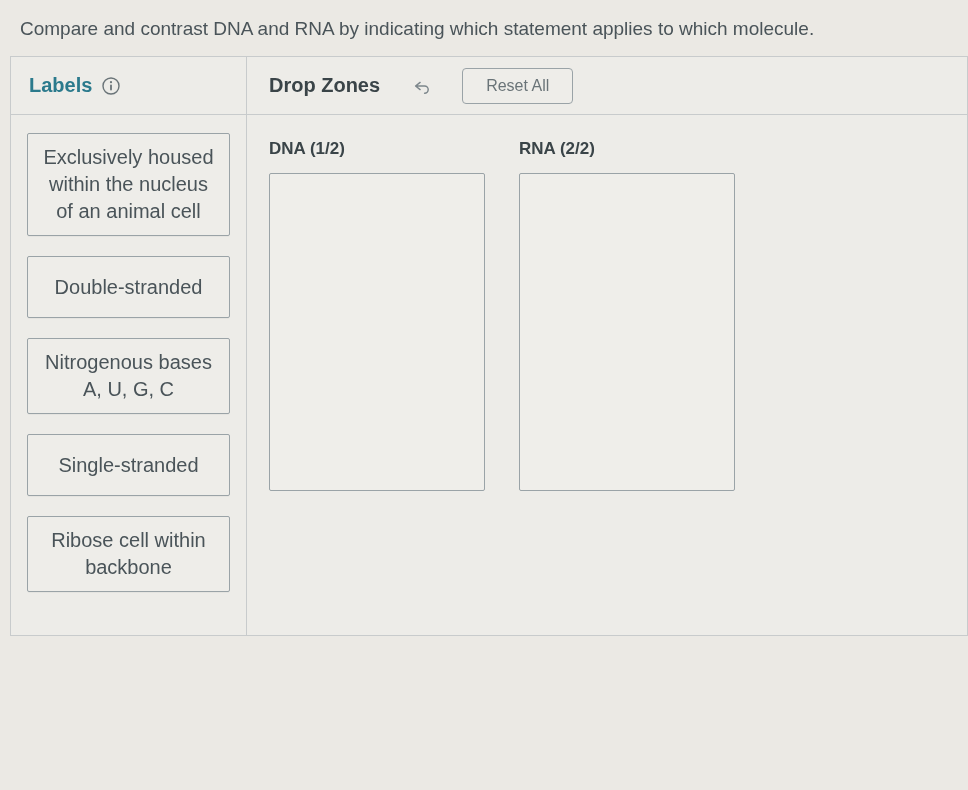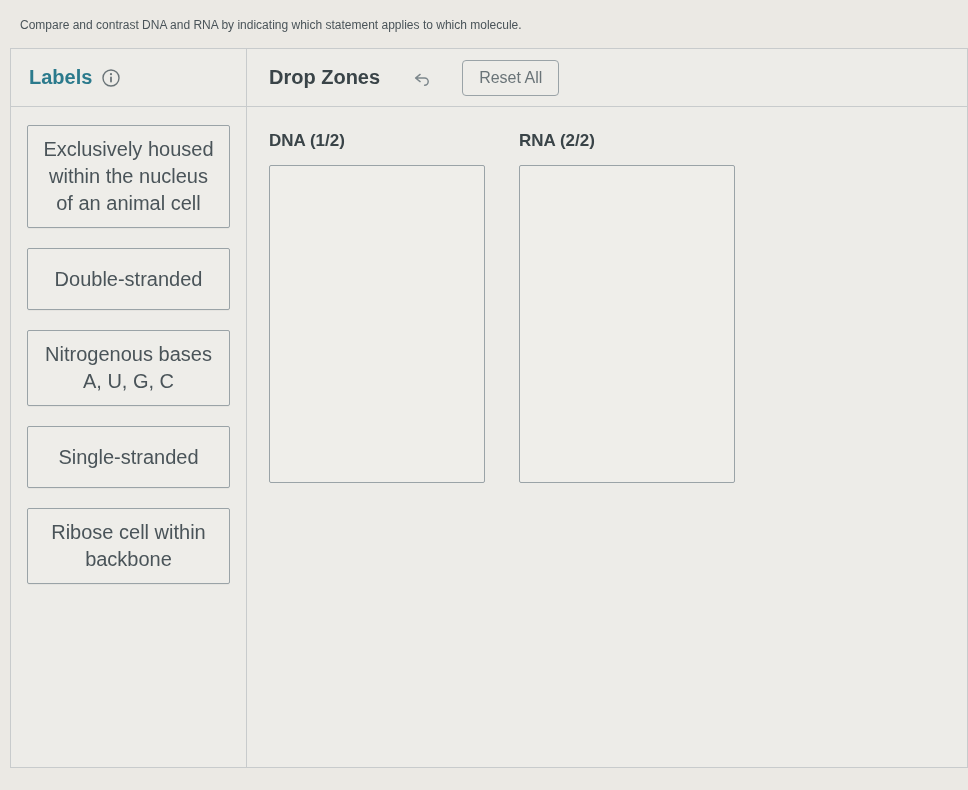--- a/index.html
+++ b/index.html
@@ -10,29 +10,29 @@
     body {
       font-family: -apple-system, BlinkMacSystemFont, "Segoe UI", Helvetica, Arial, sans-serif;
       background: #ebe9e4;
       width: 968px;
       height: 790px;
       overflow: hidden;
       color: #4a5459;
     }
     .instruction {
       padding: 18px 20px 16px 20px;
-      font-size: 12px;
+      font-size: 19px;
       color: #4a5459;
     }
     .main-container {
       border: 1px solid #c8cbcc;
       margin: 0 0 0 10px;
       background: #edece8;
       display: flex;
-      height: 720px;
+      height: 580px;
     }
     .labels-column {
       width: 236px;
       border-right: 1px solid #c8cbcc;
       display: flex;
       flex-direction: column;
     }
     .labels-header {
       height: 58px;
       border-bottom: 1px solid #c8cbcc;
@@ -99,21 +99,21 @@
       display: inline-flex;
       align-items: center;
       justify-content: center;
       cursor: pointer;
       color: #7c868b;
     }
     .reset-button {
       border: 1.5px solid #9aa3a7;
       background: #eeede9;
       border-radius: 4px;
-      padding: 8px 16px;
+      padding: 8px 23px;
       font-size: 16px;
       color: #6a7478;
       cursor: pointer;
       font-family: inherit;
     }
     .dropzones-body {
       padding: 24px 22px;
       display: flex;
       gap: 34px;
     }

